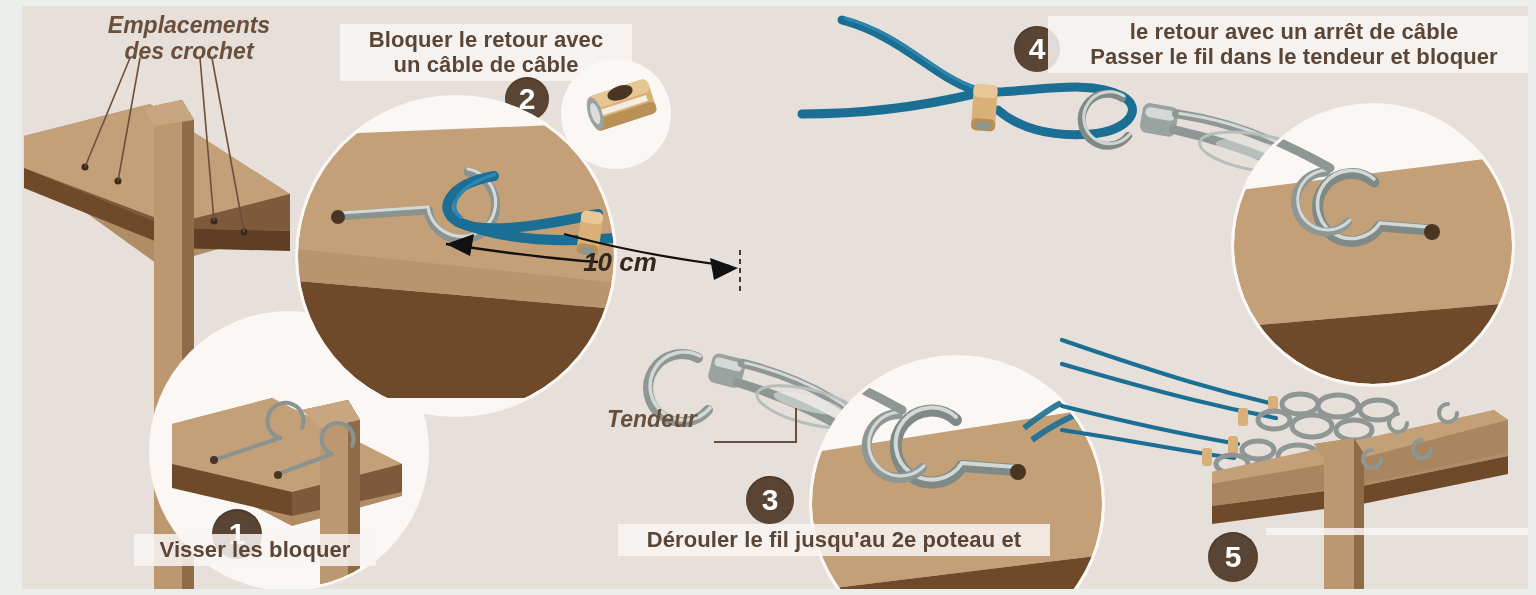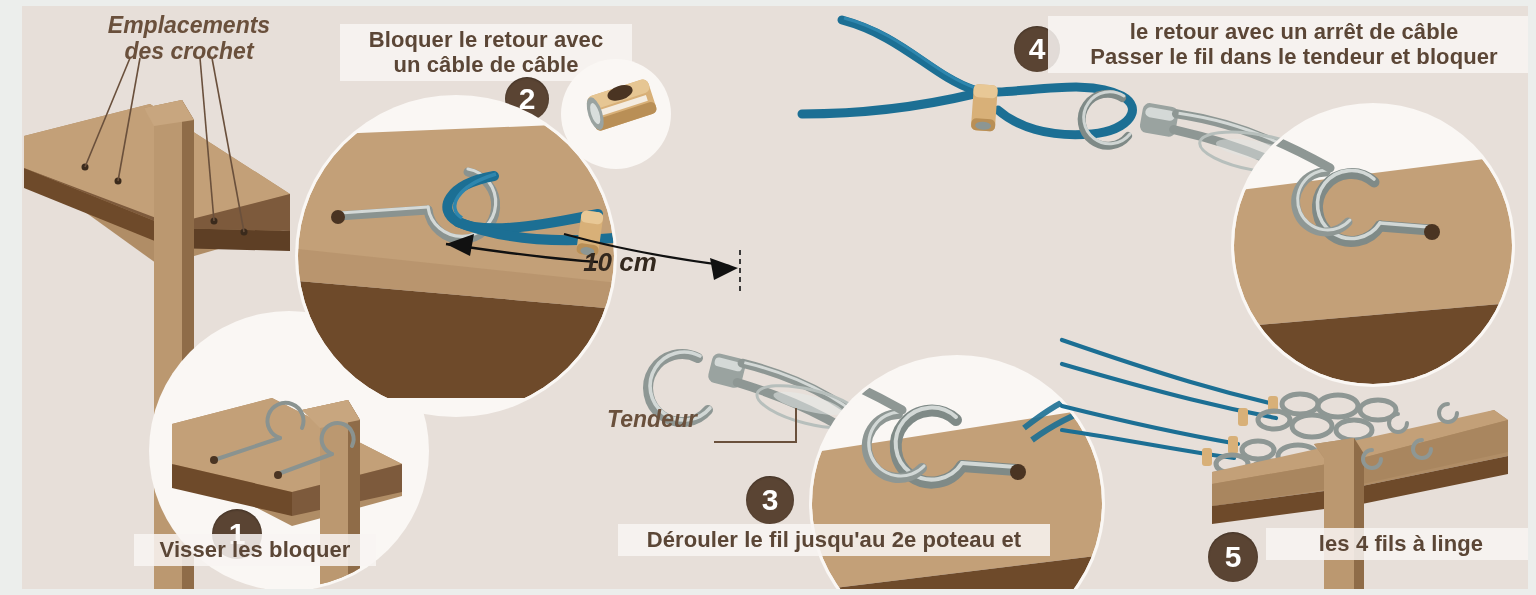--- a/index.html
+++ b/index.html
@@ -352,17 +352,16 @@
         <path d="M336,80 a9,9 0 1,0 9,9"></path>
         <path d="M386,70 a9,9 0 1,0 9,9"></path>
         <path d="M310,116 a9,9 0 1,0 9,9"></path>
         <path d="M360,106 a9,9 0 1,0 9,9"></path>
       </g>
     </svg>
 
     <div class="badge" style="left:1186px;top:526px;width:50px;height:50px;">5</div>
 
     <div class="cap" style="left:1244px;top:522px;width:256px;">
-      <div>les 4 fils à linge</div>
     </div>
 
   </div>
 </div>
 
 </body></html>

